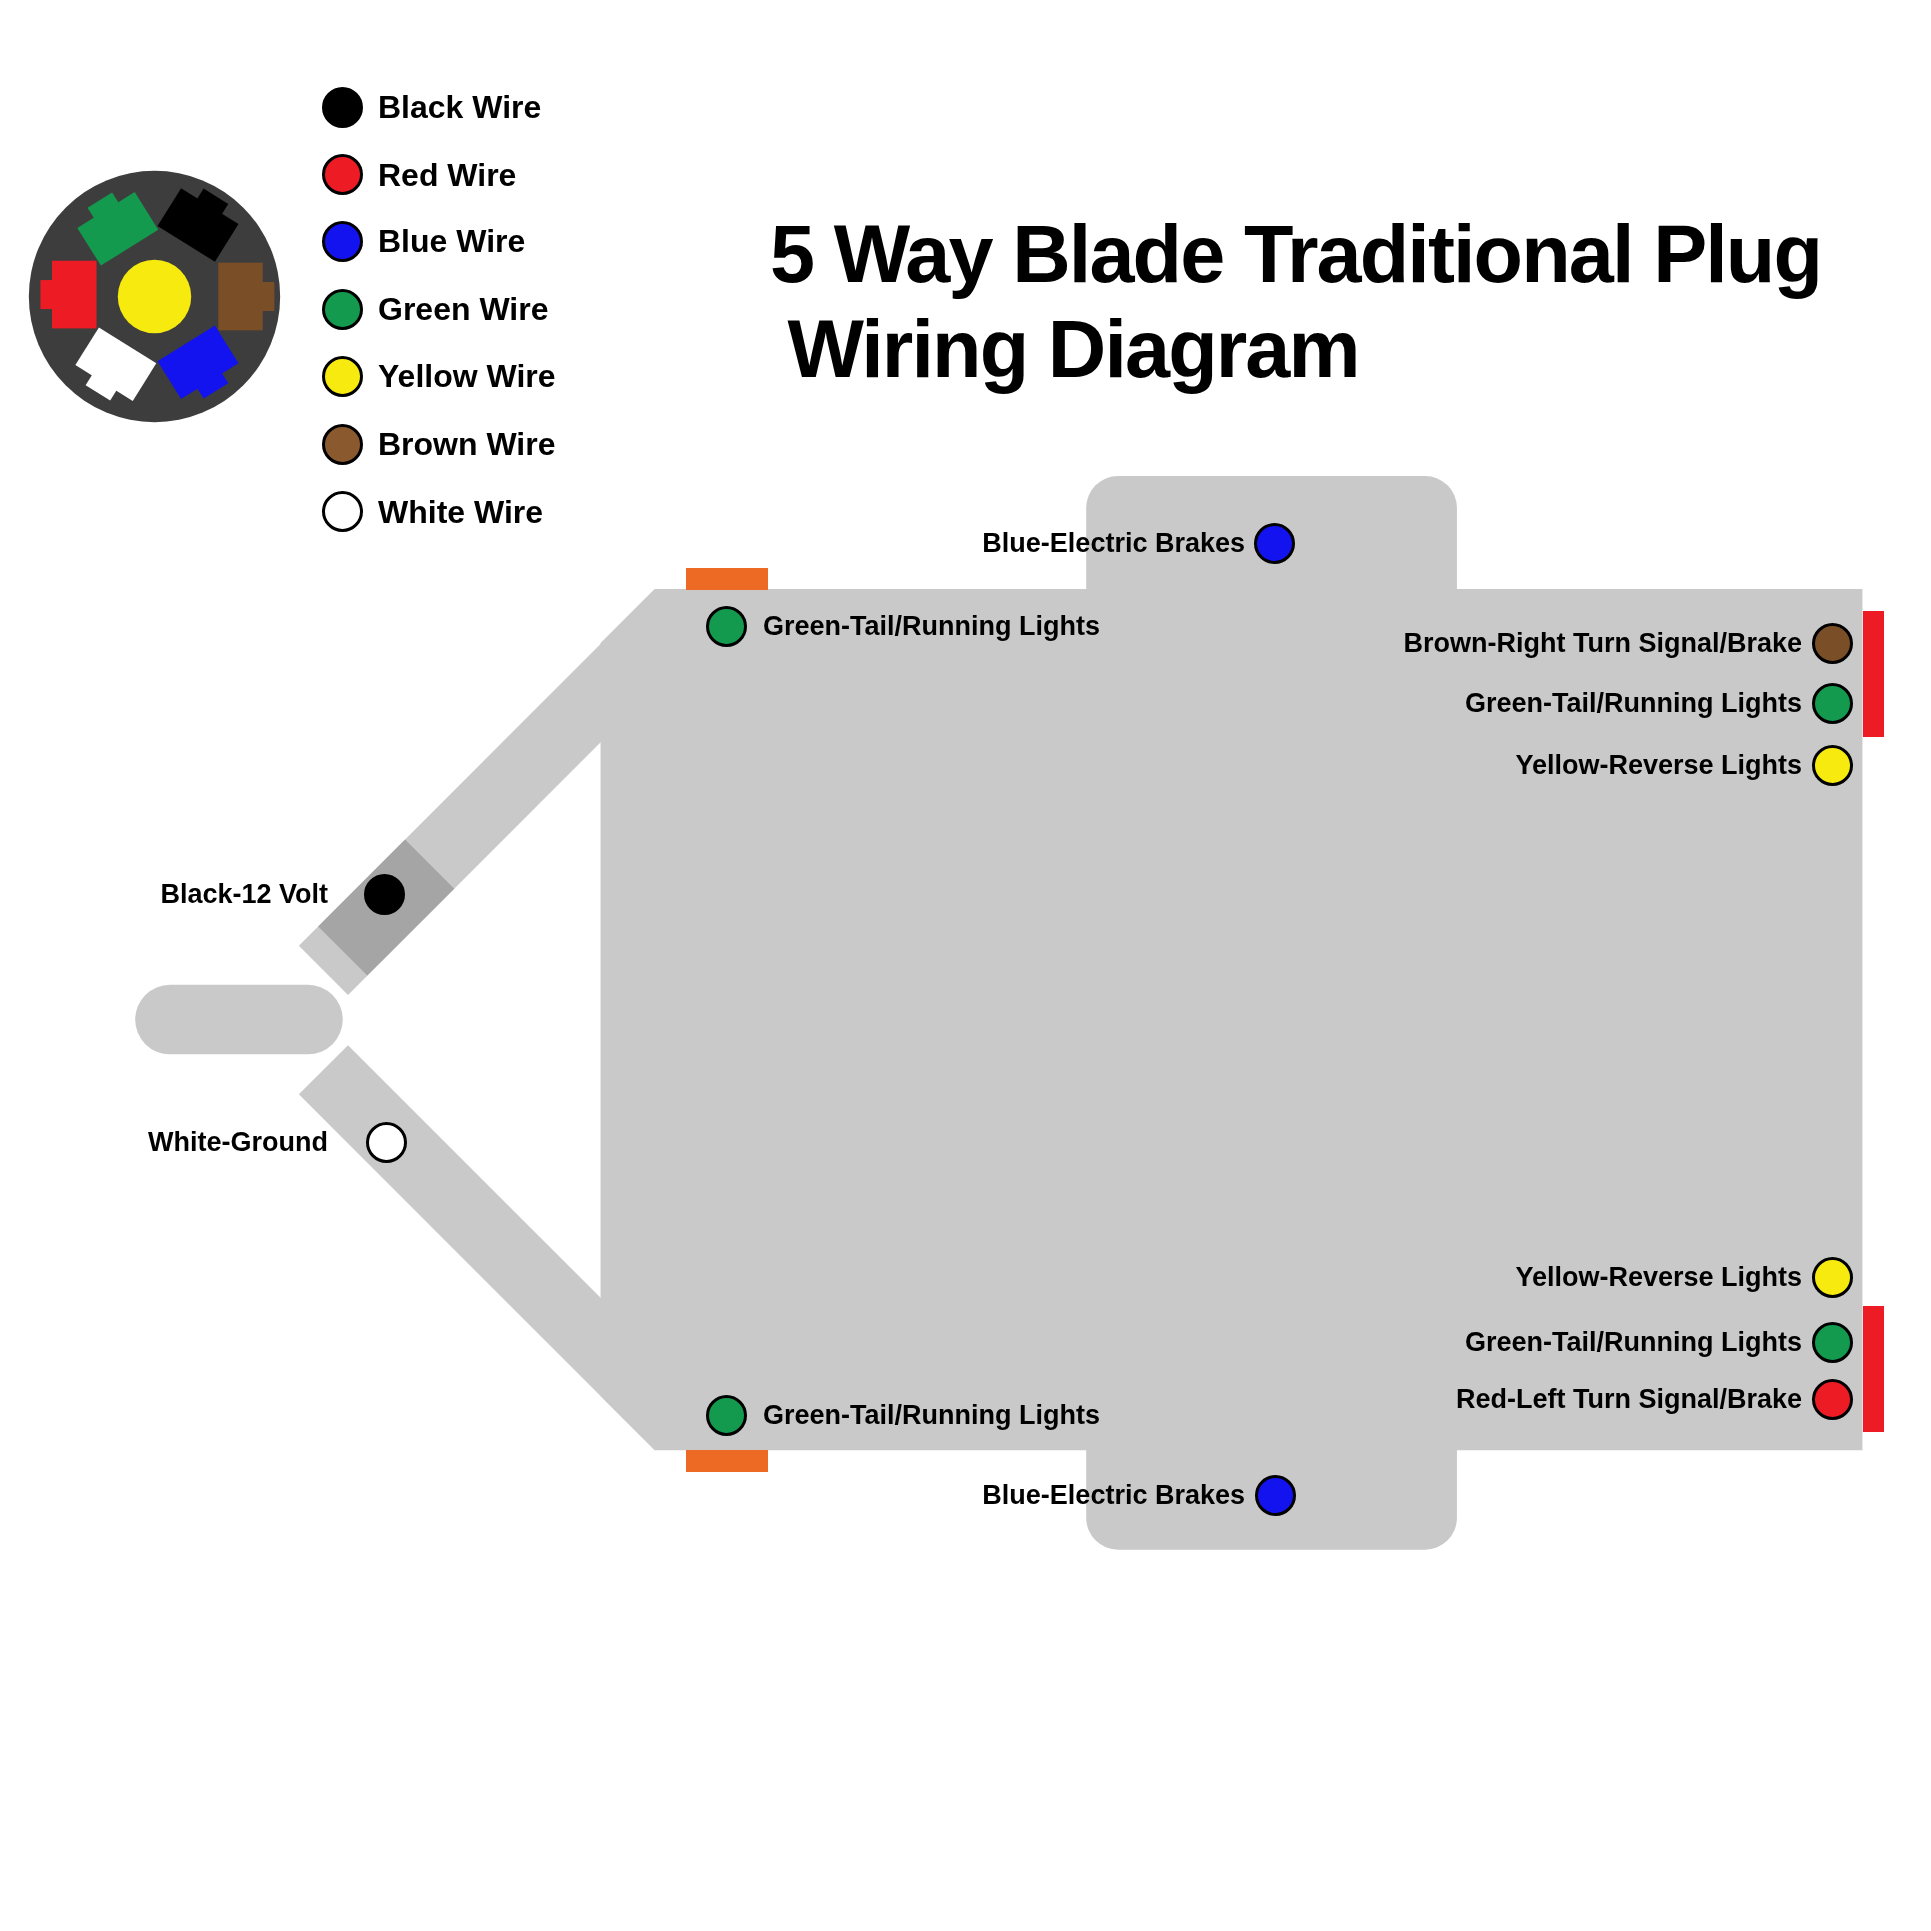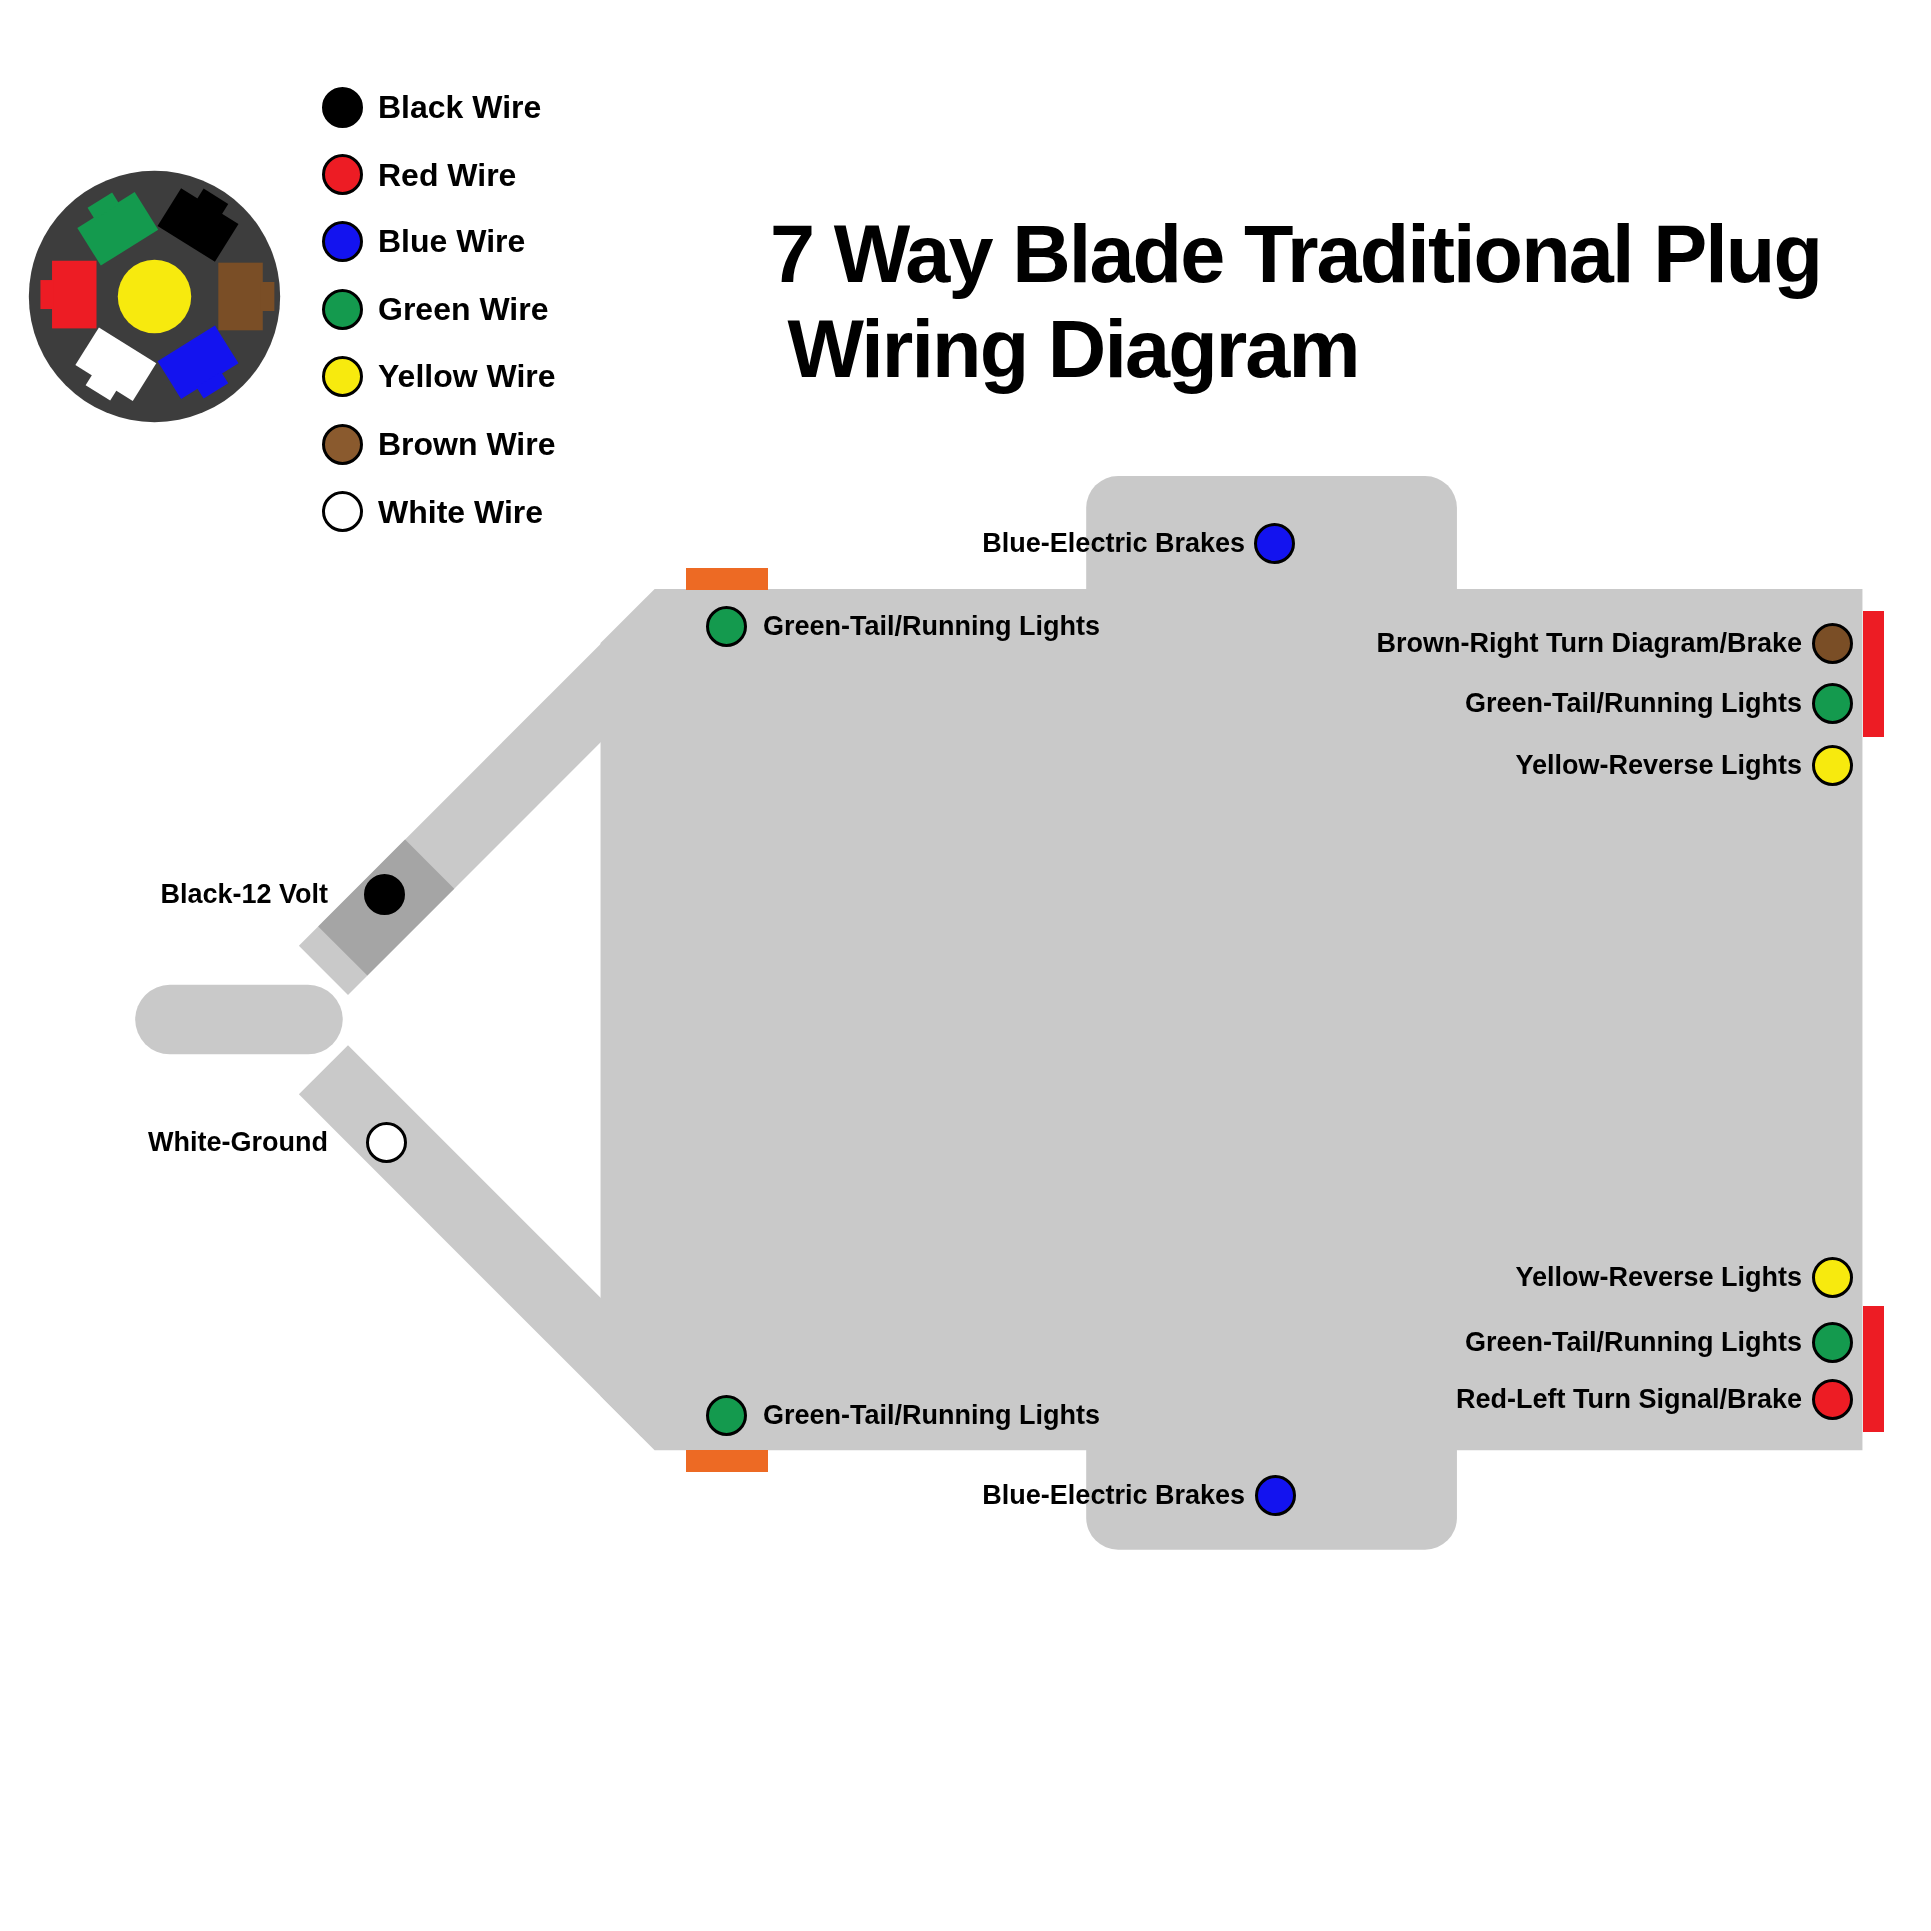--- a/index.html
+++ b/index.html
@@ -75,21 +75,21 @@
       </g>
       <g transform="translate(45,68) rotate(-32)" fill="#1313ef">
         <rect x="-35" y="-23" width="70" height="46"></rect>
           <rect x="-15" y="21" width="30" height="14"></rect>
       </g>
       <circle cx="0" cy="0" r="38" fill="#f7ea0e"></circle>
     </g>
   </svg>
 
   <div class="title">
-    <div class="line1">7 Way Blade Traditional Plug</div>
+    <div class="line1">5 Way Blade Traditional Plug</div>
     <div class="line2">Wiring Diagram</div>
   </div>
 
   <div class="dot" style="left: 322px; top: 87px; background-color: rgb(0, 0, 0);"></div>
   <div class="dot" style="left: 322px; top: 154px; background-color: rgb(237, 28, 36);"></div>
   <div class="dot" style="left: 322px; top: 221px; background-color: rgb(19, 19, 239);"></div>
   <div class="dot" style="left: 322px; top: 289px; background-color: rgb(20, 154, 78);"></div>
   <div class="dot" style="left: 322px; top: 356px; background-color: rgb(247, 234, 14);"></div>
   <div class="dot" style="left: 322px; top: 424px; background-color: rgb(138, 90, 46);"></div>
   <div class="dot" style="left: 322px; top: 491px; background-color: rgb(255, 255, 255);"></div>
@@ -115,21 +115,21 @@
   <div class="dot" style="left: 364px; top: 874px; background-color: rgb(0, 0, 0);"></div>
   <div class="dot" style="left: 366px; top: 1122px; background-color: rgb(255, 255, 255);"></div>
   <div class="dot" style="left: 1812px; top: 1257px; background-color: rgb(247, 234, 14);"></div>
   <div class="dot" style="left: 1812px; top: 1322px; background-color: rgb(20, 154, 78);"></div>
   <div class="dot" style="left: 1812px; top: 1379px; background-color: rgb(237, 28, 36);"></div>
   <div class="dot" style="left: 706px; top: 1395px; background-color: rgb(20, 154, 78);"></div>
   <div class="dot" style="left: 1255px; top: 1475px; background-color: rgb(19, 19, 239);"></div>
 
   <div class="lbl" style="right:686px;top:523px;">Blue-Electric Brakes</div>
   <div class="lbl" style="left:763px;top:606px;">Green-Tail/Running Lights</div>
-  <div class="lbl" style="right:129px;top:623px;">Brown-Right Turn Diagram/Brake</div>
+  <div class="lbl" style="right:129px;top:623px;">Brown-Right Turn Signal/Brake</div>
   <div class="lbl" style="right:129px;top:683px;">Green-Tail/Running Lights</div>
   <div class="lbl" style="right:129px;top:745px;">Yellow-Reverse Lights</div>
   <div class="lbl" style="right:1603px;top:874px;">Black-12 Volt</div>
   <div class="lbl" style="right:1603px;top:1122px;">White-Ground</div>
   <div class="lbl" style="right:129px;top:1257px;">Yellow-Reverse Lights</div>
   <div class="lbl" style="right:129px;top:1322px;">Green-Tail/Running Lights</div>
   <div class="lbl" style="right:129px;top:1379px;">Red-Left Turn Signal/Brake</div>
   <div class="lbl" style="left:763px;top:1395px;">Green-Tail/Running Lights</div>
   <div class="lbl" style="right:686px;top:1475px;">Blue-Electric Brakes</div>
 

